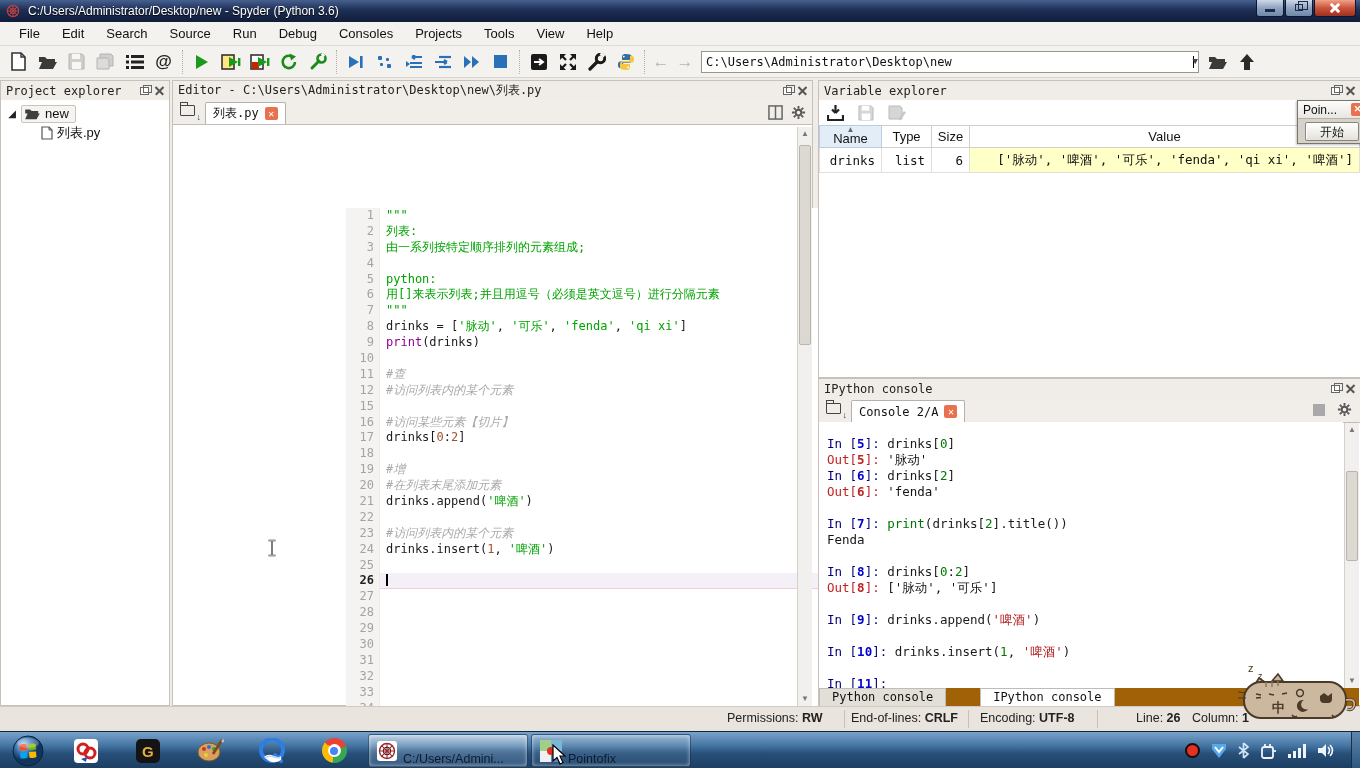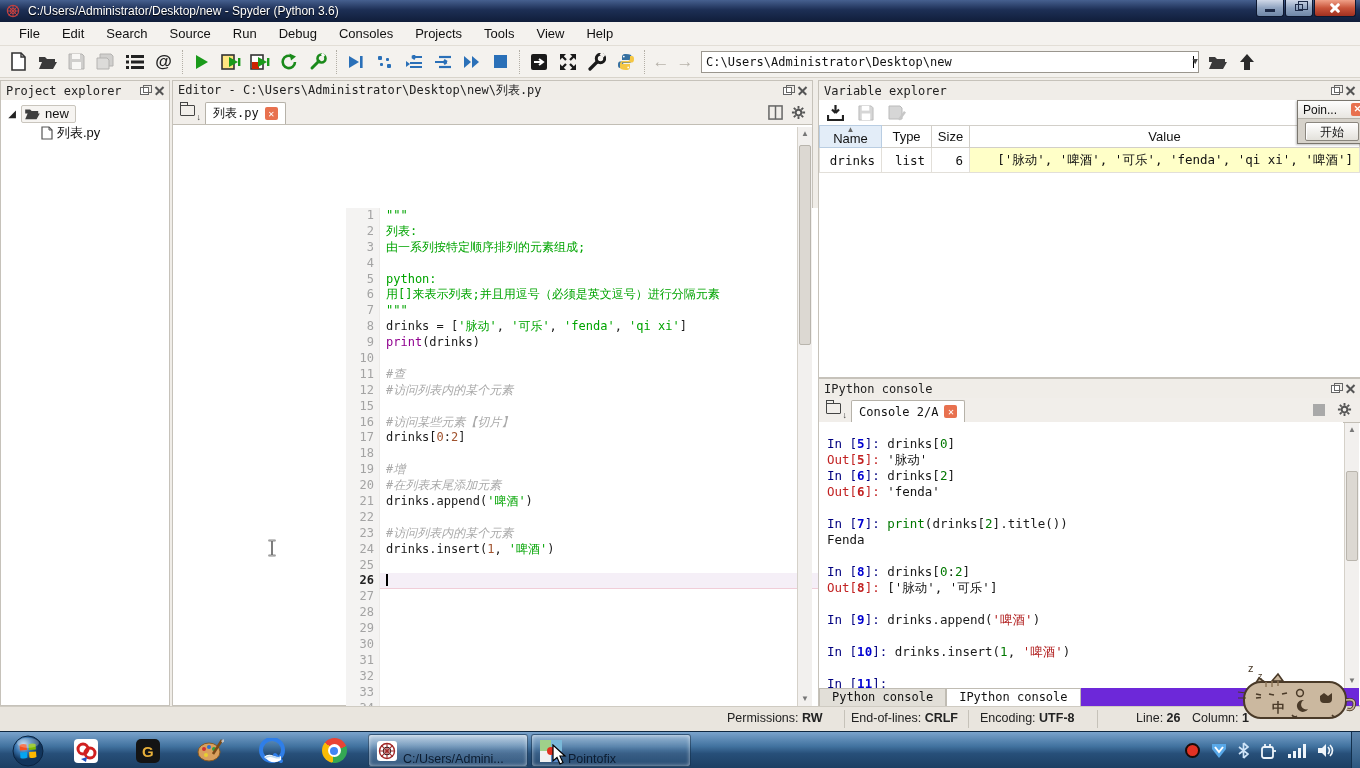--- a/index.html
+++ b/index.html
@@ -91,21 +91,21 @@
   table.vet{border-collapse:collapse;width:100%;font-size:13px;}
   table.vet th{border:1px solid #d2cfc9;font-weight:normal;height:22px;background:#fff;}
   table.vet th.namecol{background:#e3edf8;border-color:#b9cde2;}
   table.vet td{border:1px solid #e2dfd9;height:25px;font-family:"DejaVu Sans Mono",monospace;font-size:12.5px;padding:0 6px;text-align:right;}
   td.val{background:#ffffc8;}
   .sortcaret{font-size:8px;color:#666;display:block;line-height:3px;}
 
   
   #console-body{position:absolute;left:819px;top:422px;width:524px;height:266px;background:#fff;overflow:hidden;padding:14px 0 0 8px;}
   .crow{height:16px;line-height:16px;font-family:"DejaVu Sans Mono",monospace;font-size:12.5px;white-space:pre;}
-  .btabs{position:absolute;left:819px;top:688px;width:540px;height:18px;display:flex;background:#6d28d9;font-family:"DejaVu Sans Mono",monospace;font-size:12px;}
+  .btabs{position:absolute;left:819px;top:688px;width:540px;height:18px;display:flex;background:#a16207;font-family:"DejaVu Sans Mono",monospace;font-size:12px;gap:34px;}
   .btab{padding:0 12px;border:1px solid #c0bcb3;border-bottom:none;background:#e2dfd8;height:18px;line-height:17px;}
   .btab.active{background:#fff;}
   .stopsq{width:12px;height:12px;background:#a9a9a9;}
 
   
   #pointofix{position:absolute;left:1297px;top:100px;width:70px;height:44px;background:#d6d2ca;
     border:1px solid #7a766e;box-shadow:-1px 1px 2px rgba(0,0,0,.25);}
   #pointofix .pt{height:18px;background:linear-gradient(#fdfdfd,#e8e6e1);display:flex;align-items:center;
     padding:0 2px 0 5px;font-size:12px;border-bottom:1px solid #b5b1a9;}
   #pointofix .px{margin-left:auto;width:13px;height:13px;background:#e8714f;border-radius:2px;color:#fff;

